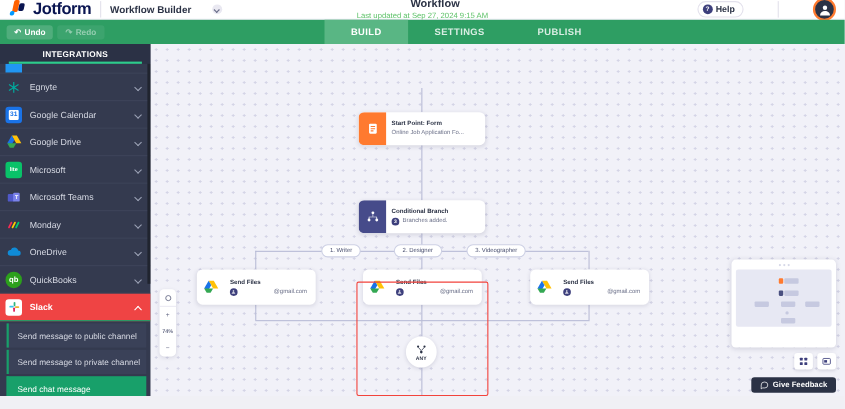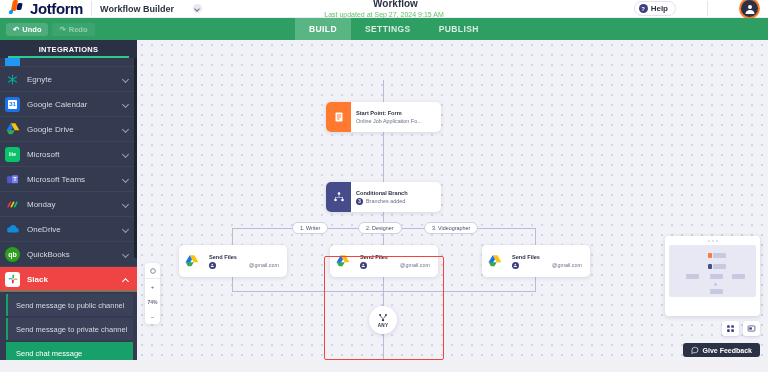--- a/index.html
+++ b/index.html
@@ -34,21 +34,21 @@
   .avatar svg { width:12px; height:12px; }
 
   
   .greenbar { height:22px; background:#2e9e63; display:flex; align-items:center; position:relative; }
   .undo-grp { display:flex; gap:4px; padding-left:6px; }
   .gbtn { font-size:7.5px; color:#fff; font-weight:bold; display:flex; align-items:center; gap:3px;
           padding:2px 7px; border-radius:3px; background:rgba(255,255,255,.16); }
   .gbtn.dis { color:rgba(255,255,255,.45); background:rgba(255,255,255,.07); }
   .gtabs { position:absolute; left:295px; display:flex; height:22px; }
   .gtab { font-size:8.5px; font-weight:bold; color:rgba(255,255,255,.82); letter-spacing:.4px;
-          padding:0 14px; display:flex; align-items:center; height:22px; }
+          padding:0 24px; display:flex; align-items:center; height:22px; }
   .gtab.active { color:#fff; background:#59b684; }
 
   
   .body-wrap { display:flex; height:320px; }
 
   
   .sidebar { width:137px; background:#343a4f; display:flex; flex-direction:column;
              position:relative; flex-shrink:0; }
   .sb-tabs { height:18px; display:flex; background:#2b3145; flex-shrink:0; }
   .sb-tab { flex:1; font-size:7.5px; font-weight:bold; color:#8d93a8; letter-spacing:.3px;

